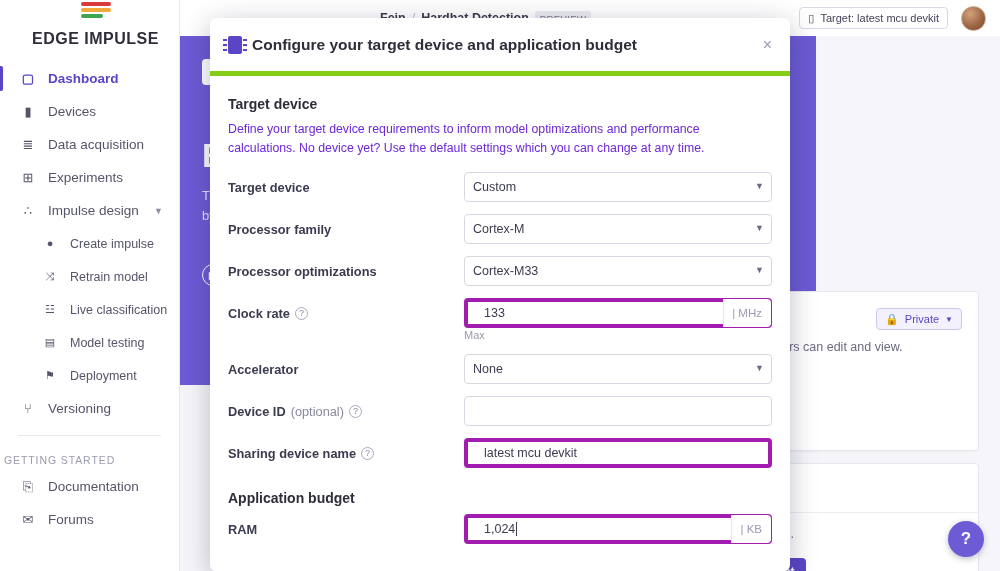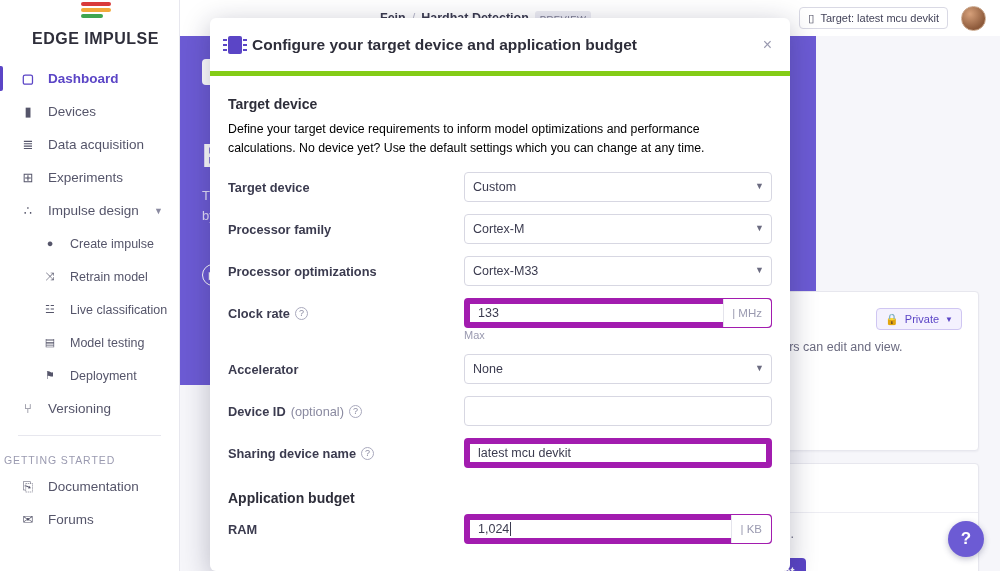--- a/index.html
+++ b/index.html
@@ -180,21 +180,21 @@
   .modal-head .chip-icon::after  { right: -5px; box-shadow: 0 5px 0 #5b45c6, 0 10px 0 #5b45c6; }
   .modal-title { font-size: 15.5px; font-weight: bold; color: #2e2e3a; }
   .modal-close {
     margin-left: auto; font-size: 16px; color: #9a9ab0; cursor: pointer; line-height: 1;
   }
   .modal-body {
     height: 508px; overflow: hidden; padding: 16px 18px 0;
     position: relative;
   }
   .sec-title { font-size: 14px; font-weight: bold; color: #2e2e3a; margin: 4px 0 8px; }
-  .sec-desc { font-size: 12.3px; color: #000000; line-height: 19px; margin: 0 0 14px; width: 540px; }
+  .sec-desc { font-size: 12.3px; color: #6d28d9; line-height: 19px; margin: 0 0 14px; width: 540px; }
 
   .frow {
     display: flex; align-items: center; margin-bottom: 12px;
   }
   .flabel {
     width: 236px; font-size: 12.8px; color: #3b3b4f; font-weight: bold;
     display: flex; align-items: center; gap: 5px;
   }
   .flabel .opt { font-weight: normal; color: #8a8aa0; }
   .qmark {
@@ -222,23 +222,23 @@
   }
   .sub-hint {
     position: absolute; left: 0; top: 31px; font-size: 11px; color: #9a9ab0;
   }
   .frow.with-hint { margin-bottom: 26px; }
   .text-cursor {
     display: inline-block; width: 1px; height: 14px; background: #3b3b4f;
     vertical-align: -2px; margin-left: 1px;
   }
   .fakeinput {
-    width: 100%; height: 30px; border: 6px solid #a21caf; border-radius: 4px;
+    width: 100%; height: 30px; border: 4px solid #a21caf; border-radius: 4px;
     font-size: 12.5px; color: #3b3b4f; background: #fff;
-    display: flex; align-items: center; padding: 0 8px;
+    display: flex; align-items: center; padding: 0 16px;
   }
 </style>
 </head>
 <body>
 
 <div id="app">
 
   <div class="sidebar">
     <div class="logo-row">
       <span class="logo-mark">

